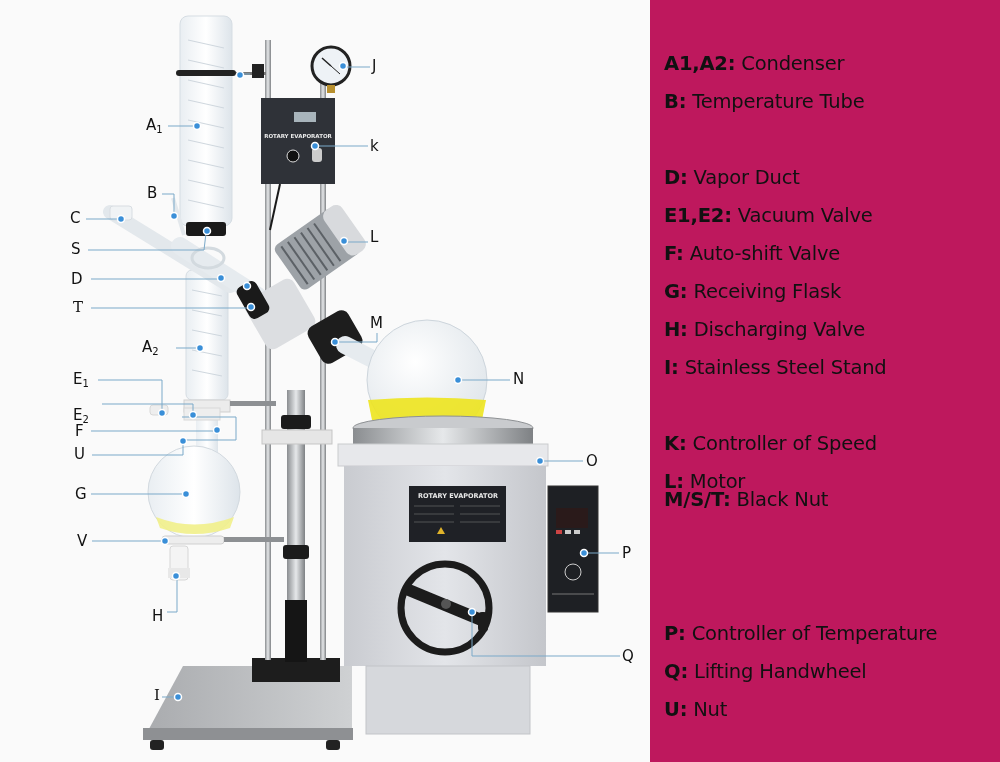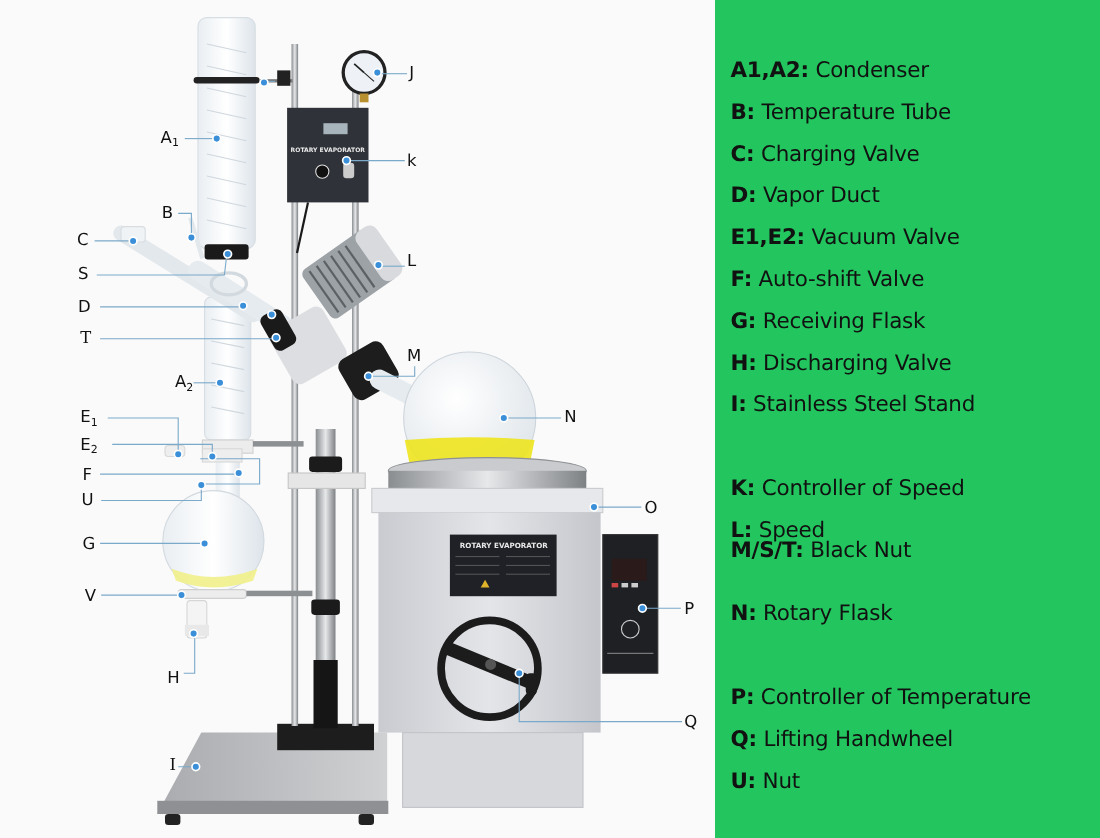--- a/index.html
+++ b/index.html
@@ -16,21 +16,21 @@
     #diagram svg { position: absolute; left: 0; top: 0; }
     .callout-label {
       position: absolute;
       font-family: "DejaVu Sans", sans-serif;
       font-size: 15px; color: #111;
       line-height: 1;
     }
     .callout-label sub { font-size: 10px; vertical-align: -3px; }
     #legend {
       position: absolute; left: 650px; top: 0; width: 350px; height: 762px;
-      background: #22c55e;
+      background: #be185d;
     }
     .legend-item {
       position: absolute; left: 14px;
       font-family: "DejaVu Sans", sans-serif;
       font-size: 19.5px; color: #111; white-space: nowrap;
       letter-spacing: -0.2px;
     }
     .legend-key { font-weight: bold; }
     .panel-text { font-family: "DejaVu Sans", sans-serif; fill: #e8e8e8; font-weight: bold; }
   </style>
@@ -262,49 +262,47 @@
       <circle cx="472" cy="612" r="3.5"></circle>
     </g>
   </svg>
 
   <div class="callout-label" style="left:146px;top:118px"><span>A</span><sub>1</sub></div>
   <div class="callout-label" style="left:147px;top:186px"><span>B</span></div>
   <div class="callout-label" style="left:70px;top:211px"><span>C</span></div>
   <div class="callout-label" style="left:71px;top:242px"><span>S</span></div>
   <div class="callout-label" style="left:71px;top:272px"><span>D</span></div>
   <div class="callout-label" style="left:73px;top:300px;font-family:'DejaVu Serif',serif"><span>T</span></div>
-  <div class="callout-label" style="left:159px;top:340px"><span>A</span><sub>2</sub></div>
+  <div class="callout-label" style="left:142px;top:340px"><span>A</span><sub>2</sub></div>
   <div class="callout-label" style="left:73px;top:372px"><span>E</span><sub>1</sub></div>
-  <div class="callout-label" style="left:73px;top:397px"><span>E</span><sub>2</sub></div>
+  <div class="callout-label" style="left:73px;top:408px"><span>E</span><sub>2</sub></div>
   <div class="callout-label" style="left:75px;top:424px"><span>F</span></div>
   <div class="callout-label" style="left:74px;top:447px"><span>U</span></div>
   <div class="callout-label" style="left:75px;top:487px"><span>G</span></div>
   <div class="callout-label" style="left:77px;top:534px"><span>V</span></div>
   <div class="callout-label" style="left:152px;top:609px"><span>H</span></div>
   <div class="callout-label" style="left:154px;top:688px;font-family:'DejaVu Serif',serif"><span>I</span></div>
   <div class="callout-label" style="left:372px;top:59px"><span>J</span></div>
   <div class="callout-label" style="left:370px;top:139px"><span>k</span></div>
   <div class="callout-label" style="left:370px;top:230px"><span>L</span></div>
   <div class="callout-label" style="left:370px;top:316px"><span>M</span></div>
   <div class="callout-label" style="left:513px;top:372px"><span>N</span></div>
   <div class="callout-label" style="left:586px;top:454px"><span>O</span></div>
   <div class="callout-label" style="left:622px;top:546px"><span>P</span></div>
   <div class="callout-label" style="left:622px;top:649px"><span>Q</span></div>
 </div>
 
 <div id="legend">
   <div class="legend-item" style="top:52px"><span class="legend-key">A1,A2:</span> <span>Condenser</span></div>
   <div class="legend-item" style="top:90px"><span class="legend-key">B:</span> <span>Temperature Tube</span></div>
-  <div class="legend-item" style="top:128px"><span class="legend-key">C:</span> <span>Charging Valve</span></div>
   <div class="legend-item" style="top:166px"><span class="legend-key">D:</span> <span>Vapor Duct</span></div>
   <div class="legend-item" style="top:204px"><span class="legend-key">E1,E2:</span> <span>Vacuum Valve</span></div>
   <div class="legend-item" style="top:242px"><span class="legend-key">F:</span> <span>Auto-shift Valve</span></div>
   <div class="legend-item" style="top:318px"><span class="legend-key">H:</span> <span>Discharging Valve</span></div>
   <div class="legend-item" style="top:280px"><span class="legend-key">G:</span> <span>Receiving Flask</span></div>
   <div class="legend-item" style="top:356px"><span class="legend-key">I:</span> <span>Stainless Steel Stand</span></div>
   <div class="legend-item" style="top:432px"><span class="legend-key">K:</span> <span>Controller of Speed</span></div>
-  <div class="legend-item" style="top:470px"><span class="legend-key">L:</span> <span>Speed</span></div>
+  <div class="legend-item" style="top:470px"><span class="legend-key">L:</span> <span>Motor</span></div>
   <div class="legend-item" style="top:488px"><span class="legend-key">M/S/T:</span> <span>Black Nut</span></div>
-  <div class="legend-item" style="top:546px"><span class="legend-key">N:</span> <span>Rotary Flask</span></div>
   <div class="legend-item" style="top:622px"><span class="legend-key">P:</span> <span>Controller of Temperature</span></div>
   <div class="legend-item" style="top:660px"><span class="legend-key">Q:</span> <span>Lifting Handwheel</span></div>
   <div class="legend-item" style="top:698px"><span class="legend-key">U:</span> <span>Nut</span></div>
 </div>
 
 </body></html>

